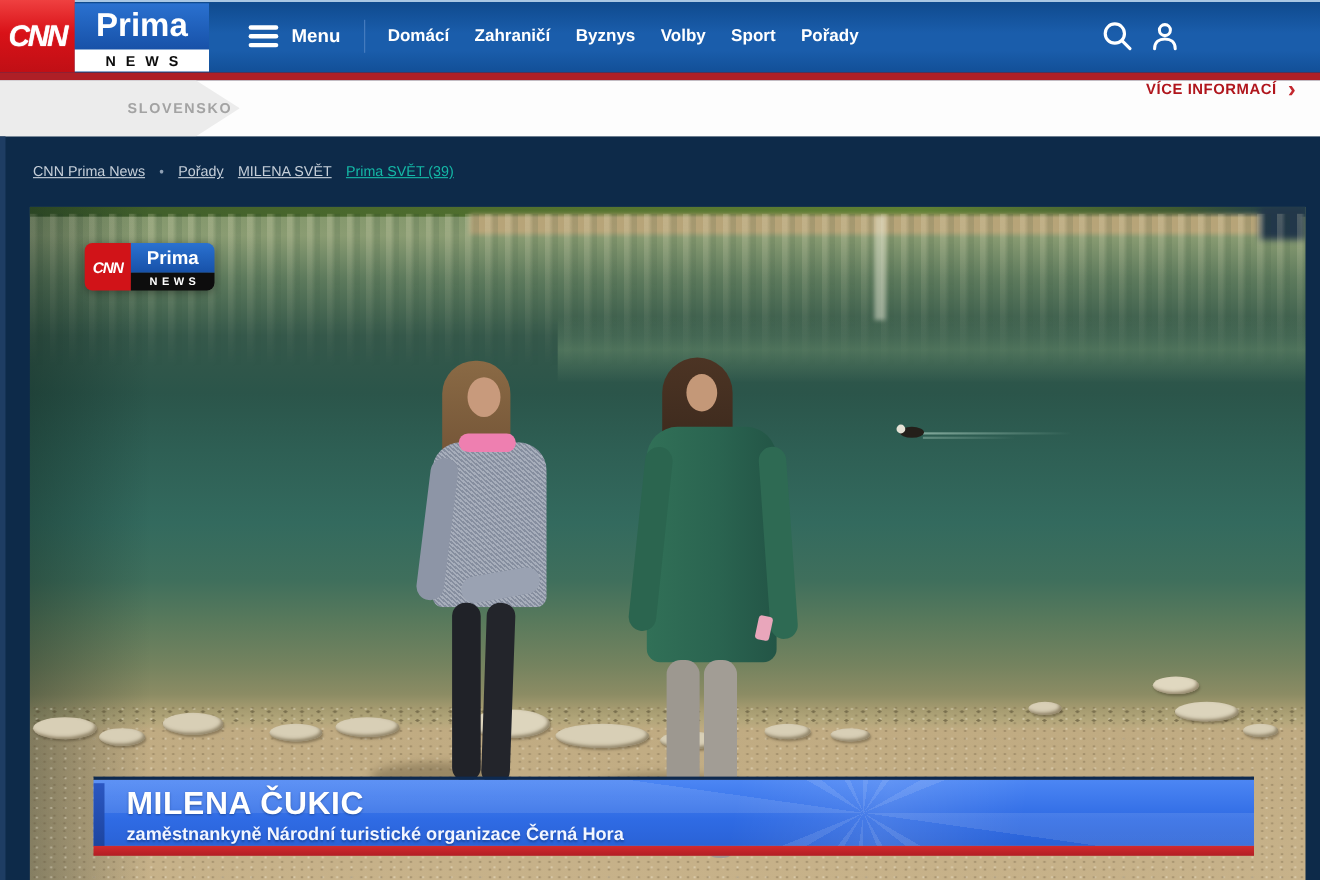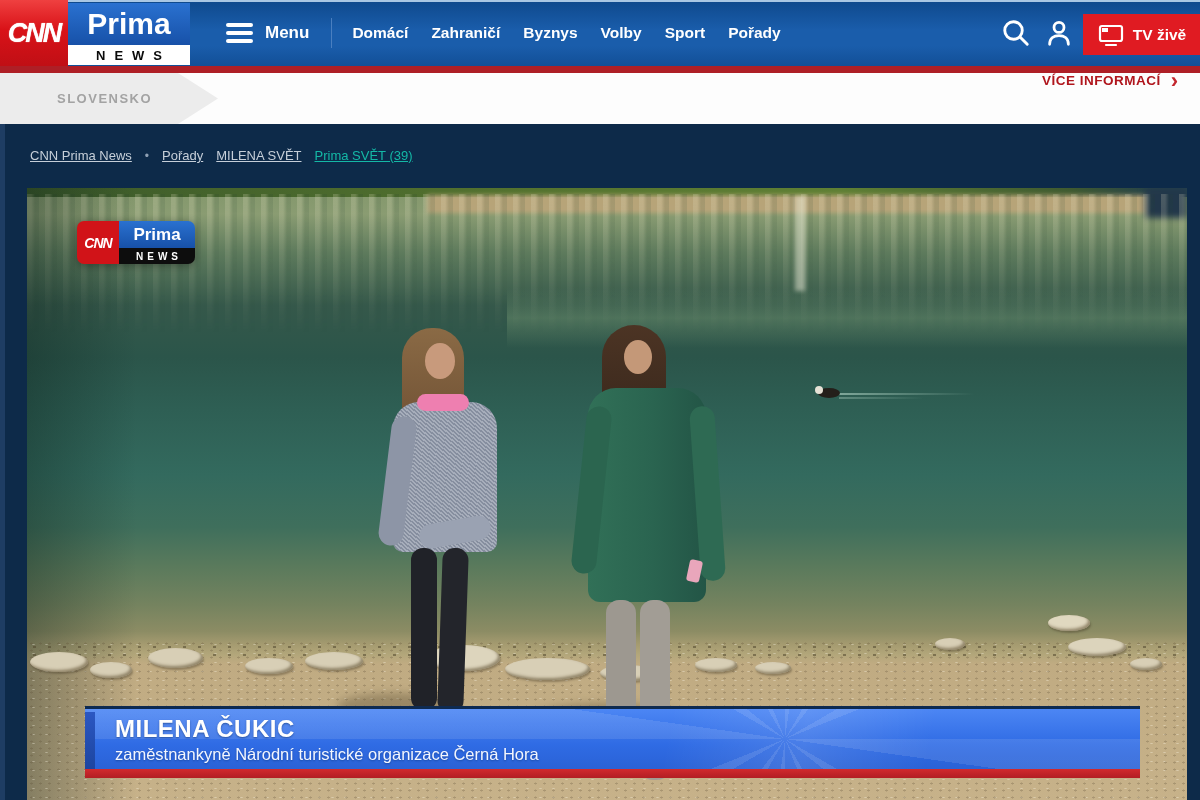--- a/index.html
+++ b/index.html
@@ -38,21 +38,21 @@
   .search-btn { left:1001px; } .user-btn { left:1044px; }
   .tv-live { position:absolute; top:14px; left:1083px; width:117px; height:41px; background:#e01b22;
     display:flex; align-items:center; justify-content:center; gap:8px; cursor:pointer; }
   .tv-live-label { color:#fff; font-weight:bold; font-size:15.5px; white-space:nowrap; }
 
   
   .breaking { position:absolute; top:73px; left:0; width:1200px; height:51px; background:#fdfdfd; }
   .breaking-tag-shape { position:absolute; top:0; left:0; width:218px; height:51px; background:#ececec;
     clip-path:polygon(0 0,178px 0,100% 50%,178px 100%,0 100%);
     display:flex; align-items:center; }
-  .breaking-tag { color:#a3a3a3; font-weight:bold; font-size:13px; letter-spacing:1.5px; margin-left:57px; }
+  .breaking-tag { color:#a3a3a3; font-weight:bold; font-size:13px; letter-spacing:1.5px; margin-left:116px; }
   .breaking-headline { position:absolute; top:0; left:230px; height:51px; display:flex; align-items:center;
     color:#16345a; font-weight:bold; font-size:16px; cursor:pointer; }
   .breaking-more { position:absolute; top:0; right:22px; height:51px; display:flex; align-items:flex-start; gap:10px; cursor:pointer; }
   .breaking-more-label { color:#b0161d; font-weight:bold; font-size:13.5px; letter-spacing:0.5px; }
   .breaking-more-chevron { color:#c3272e; font-weight:bold; font-size:22px; line-height:1; margin-top:-3px; }
 
   
   .breadcrumb { position:absolute; top:148px; left:30px; display:flex; align-items:center; gap:13px;
     font-size:13px; color:#c6cfd9; }
   .crumb-link { color:#c6cfd9; text-decoration:underline; cursor:pointer; }
@@ -142,23 +142,23 @@
     background:linear-gradient(180deg,#4c86f4 0%,#2f6be4 60%,#2a62d6 100%); }
   .lt-rays { position:absolute; inset:0;
     background:repeating-conic-gradient(from 0deg at 700px 30px, rgba(255,255,255,0.10) 0 8deg, rgba(255,255,255,0) 8deg 30deg); }
   .lt-flare { position:absolute; inset:0;
     background:linear-gradient(100deg, rgba(255,255,255,0) 55%, rgba(255,255,255,0.12) 68%, rgba(255,255,255,0) 80%); }
   .lt-left-edge { position:absolute; top:3px; left:0; width:10px; height:60px;
     background:linear-gradient(180deg,#2b57c2,#1c449e); }
   .lt-red { position:absolute; top:63px; left:0; width:100%; height:9px;
     background:linear-gradient(180deg,#d22a2e,#b21e24); }
   .lt-text { position:absolute; top:6px; left:30px; }
-  .lt-name { color:#fff; font-weight:bold; font-size:24px; letter-spacing:0.5px;
+  .lt-name { color:#fff; font-weight:bold; font-size:29px; letter-spacing:0.5px;
     text-shadow:0 1px 2px rgba(0,30,80,0.45); }
-  .lt-role { color:#f2f6ff; font-weight:normal; font-size:16.5px; margin-top:2px;
+  .lt-role { color:#f2f6ff; font-weight:bold; font-size:16.5px; margin-top:2px;
     text-shadow:0 1px 2px rgba(0,30,80,0.4); }
 </style>
 </head>
 <body>
 
 <div class="header">
   <div class="logo">
     <div class="logo-red">
       <span class="logo-cnn">CNN</span>
     </div>
@@ -194,28 +194,20 @@
     <svg width="30" height="30" viewBox="0 0 24 24">
       <circle cx="10" cy="10" r="7" fill="none" stroke="#fff" stroke-width="2.3"></circle>
       <line x1="15.2" y1="15.2" x2="21" y2="21" stroke="#fff" stroke-width="2.3" stroke-linecap="round"></line>
     </svg>
   </div>
   <div class="icon-btn user-btn">
     <svg width="30" height="30" viewBox="0 0 24 24">
       <circle cx="12" cy="7.5" r="4" fill="none" stroke="#fff" stroke-width="2.2"></circle>
       <path d="M4.5 21c0-5 3.5-7 7.5-7s7.5 2 7.5 7" fill="none" stroke="#fff" stroke-width="2.2" stroke-linecap="round"></path>
     </svg>
-  </div>
-  <div class="tv-live">
-    <svg width="28" height="26" viewBox="0 0 28 26">
-      <rect x="3" y="4" width="22" height="15" rx="2" fill="none" stroke="#fff" stroke-width="2.2"></rect>
-      <rect x="5" y="6" width="6" height="4" fill="#fff"></rect>
-      <line x1="9" y1="23" x2="19" y2="23" stroke="#fff" stroke-width="2.2" stroke-linecap="round"></line>
-    </svg>
-    <span class="tv-live-label">TV živě</span>
   </div>
 </div>
 <div class="header-redline"></div>
 
 <div class="breaking">
   <div class="breaking-tag-shape">
     <span class="breaking-tag">SLOVENSKO</span>
   </div>
   <div class="breaking-more">
     <span class="breaking-more-label">VÍCE INFORMACÍ</span>

